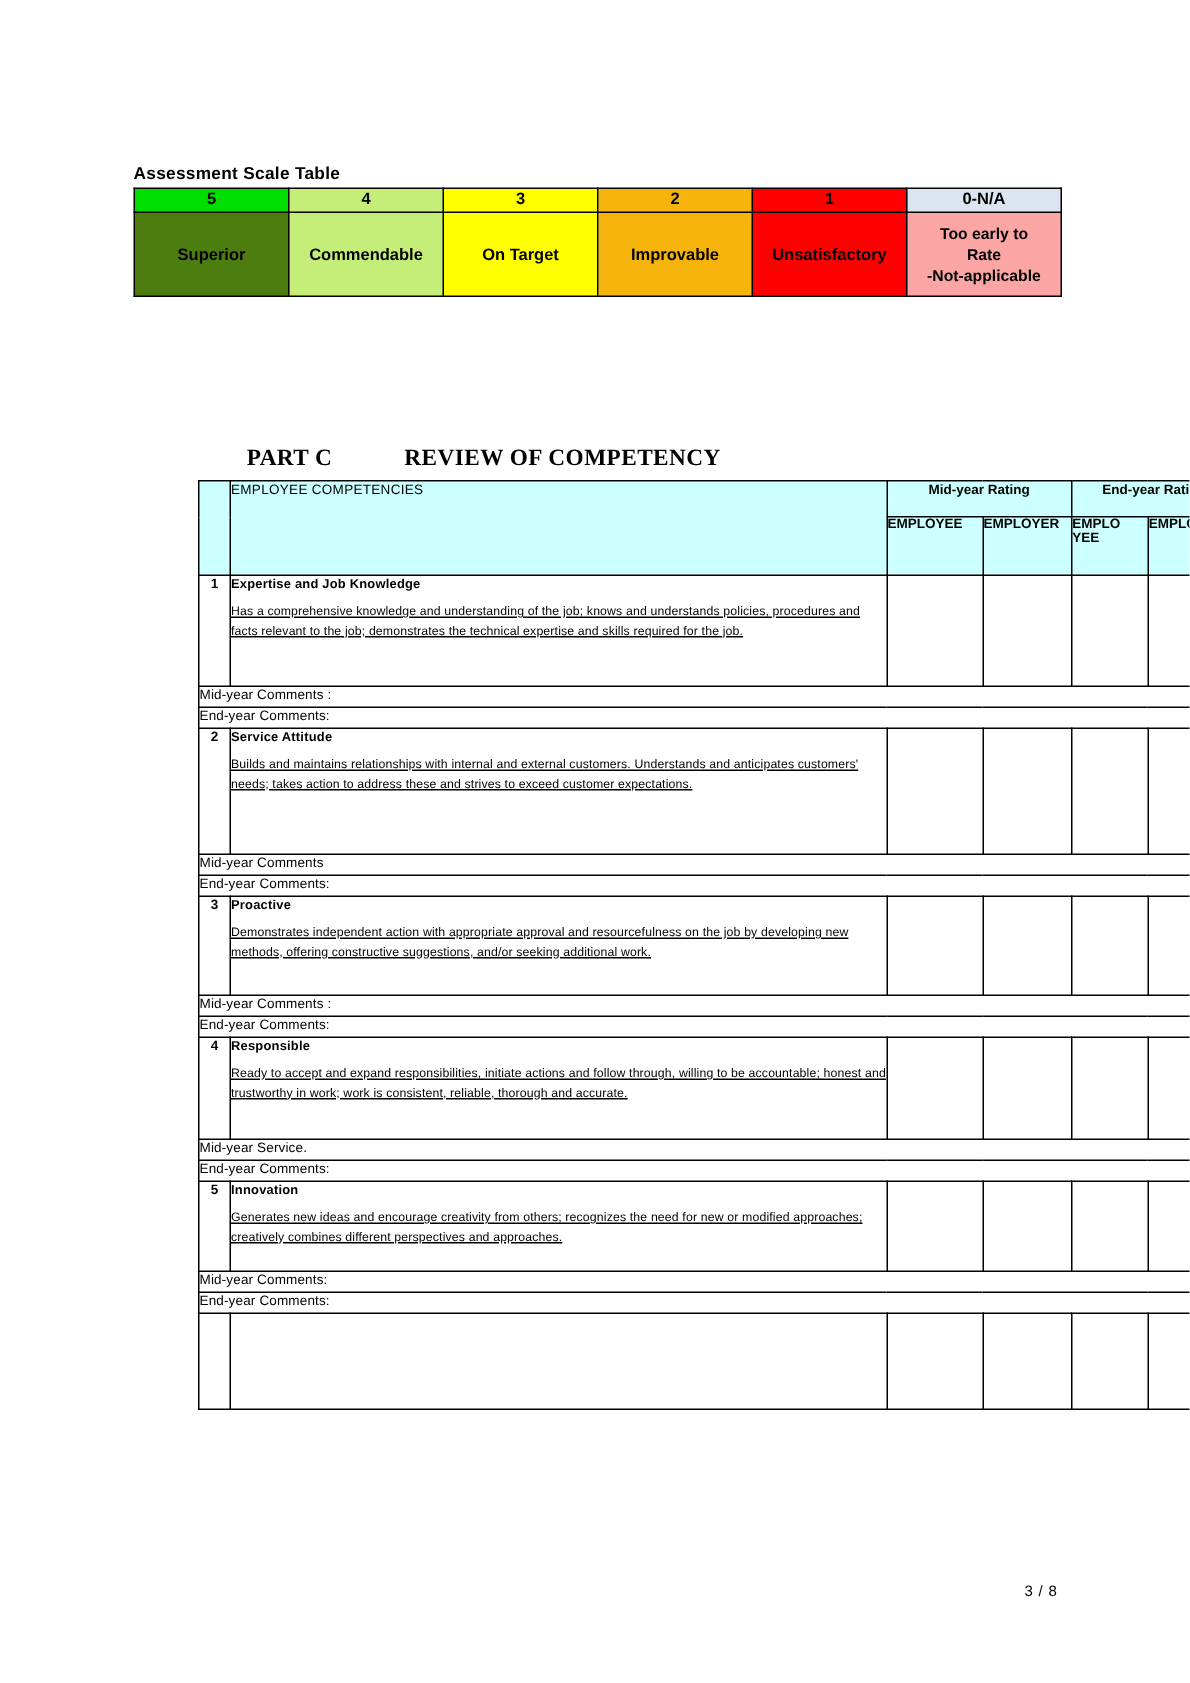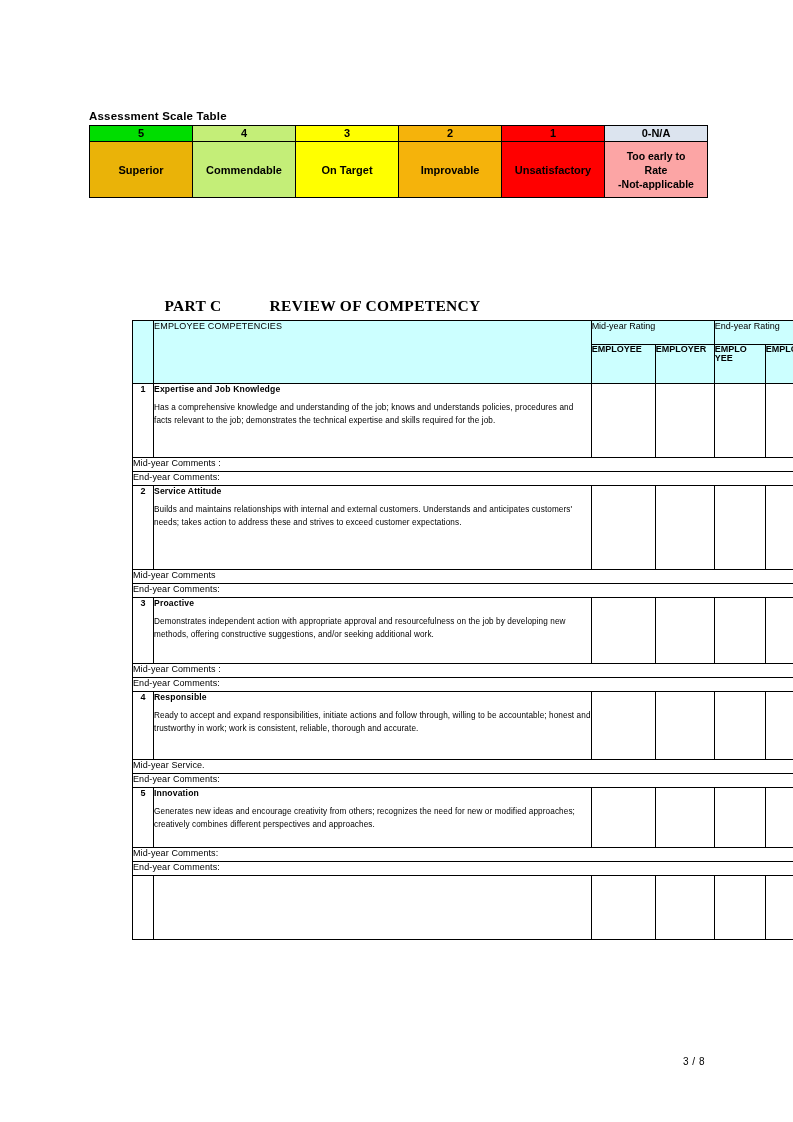--- a/index.html
+++ b/index.html
@@ -90,24 +90,24 @@
 
   .hdr { background: #CCFFFF; }
   .hdr-main {
     font-size: 11.5px;
     font-weight: normal;
     padding-left: 8px;
     vertical-align: middle;
     letter-spacing: 0.2px;
   }
   .hdr-group {
-    text-align: left;
+    text-align: center;
     vertical-align: middle;
     font-size: 11px;
-    font-weight: normal;
+    font-weight: bold;
     height: 23px;
   }
   .hdr-sub {
     font-size: 7.5px;
     font-weight: bold;
     padding: 4px 0 0 4px;
     vertical-align: top;
     line-height: 9px;
     height: 38px;
   }
@@ -125,20 +125,21 @@
   .desc-title {
     font-size: 8.6px;
     font-weight: bold;
     letter-spacing: 0.15px;
     margin-bottom: 8px;
   }
   .desc-body {
     font-size: 8.2px;
     line-height: 12.5px;
     letter-spacing: 0.1px;
+    text-decoration: underline;
   }
   .blank-cell { }
 
   .comment-cell {
     font-size: 8.6px;
     padding: 3px 0 3px 4px;
     vertical-align: middle;
     height: 13px;
     letter-spacing: 0.1px;
   }
@@ -170,21 +171,21 @@
     <tbody>
         <tr class="score-row">
       <td style="background:#00DD00">5</td>
       <td style="background:#C4EE78">4</td>
       <td style="background:#FFFF00">3</td>
       <td style="background:#F5B30B">2</td>
       <td style="background:#FF0000">1</td>
       <td style="background:#DCE4EF">0-N/A</td>
     </tr>
     <tr class="label-row">
-      <td style="background:#eab308">Superior</td>
+      <td style="background:#4d7c0f">Superior</td>
       <td style="background:#C4EE78">Commendable</td>
       <td style="background:#FFFF00">On Target</td>
       <td style="background:#F5B30B">Improvable</td>
       <td style="background:#FF0000">Unsatisfactory</td>
       <td style="background:#fca5a5">
         <div class="na-lines">
           <div>Too early to</div>
           <div>Rate</div>
           <div>-Not-applicable</div>
         </div>

